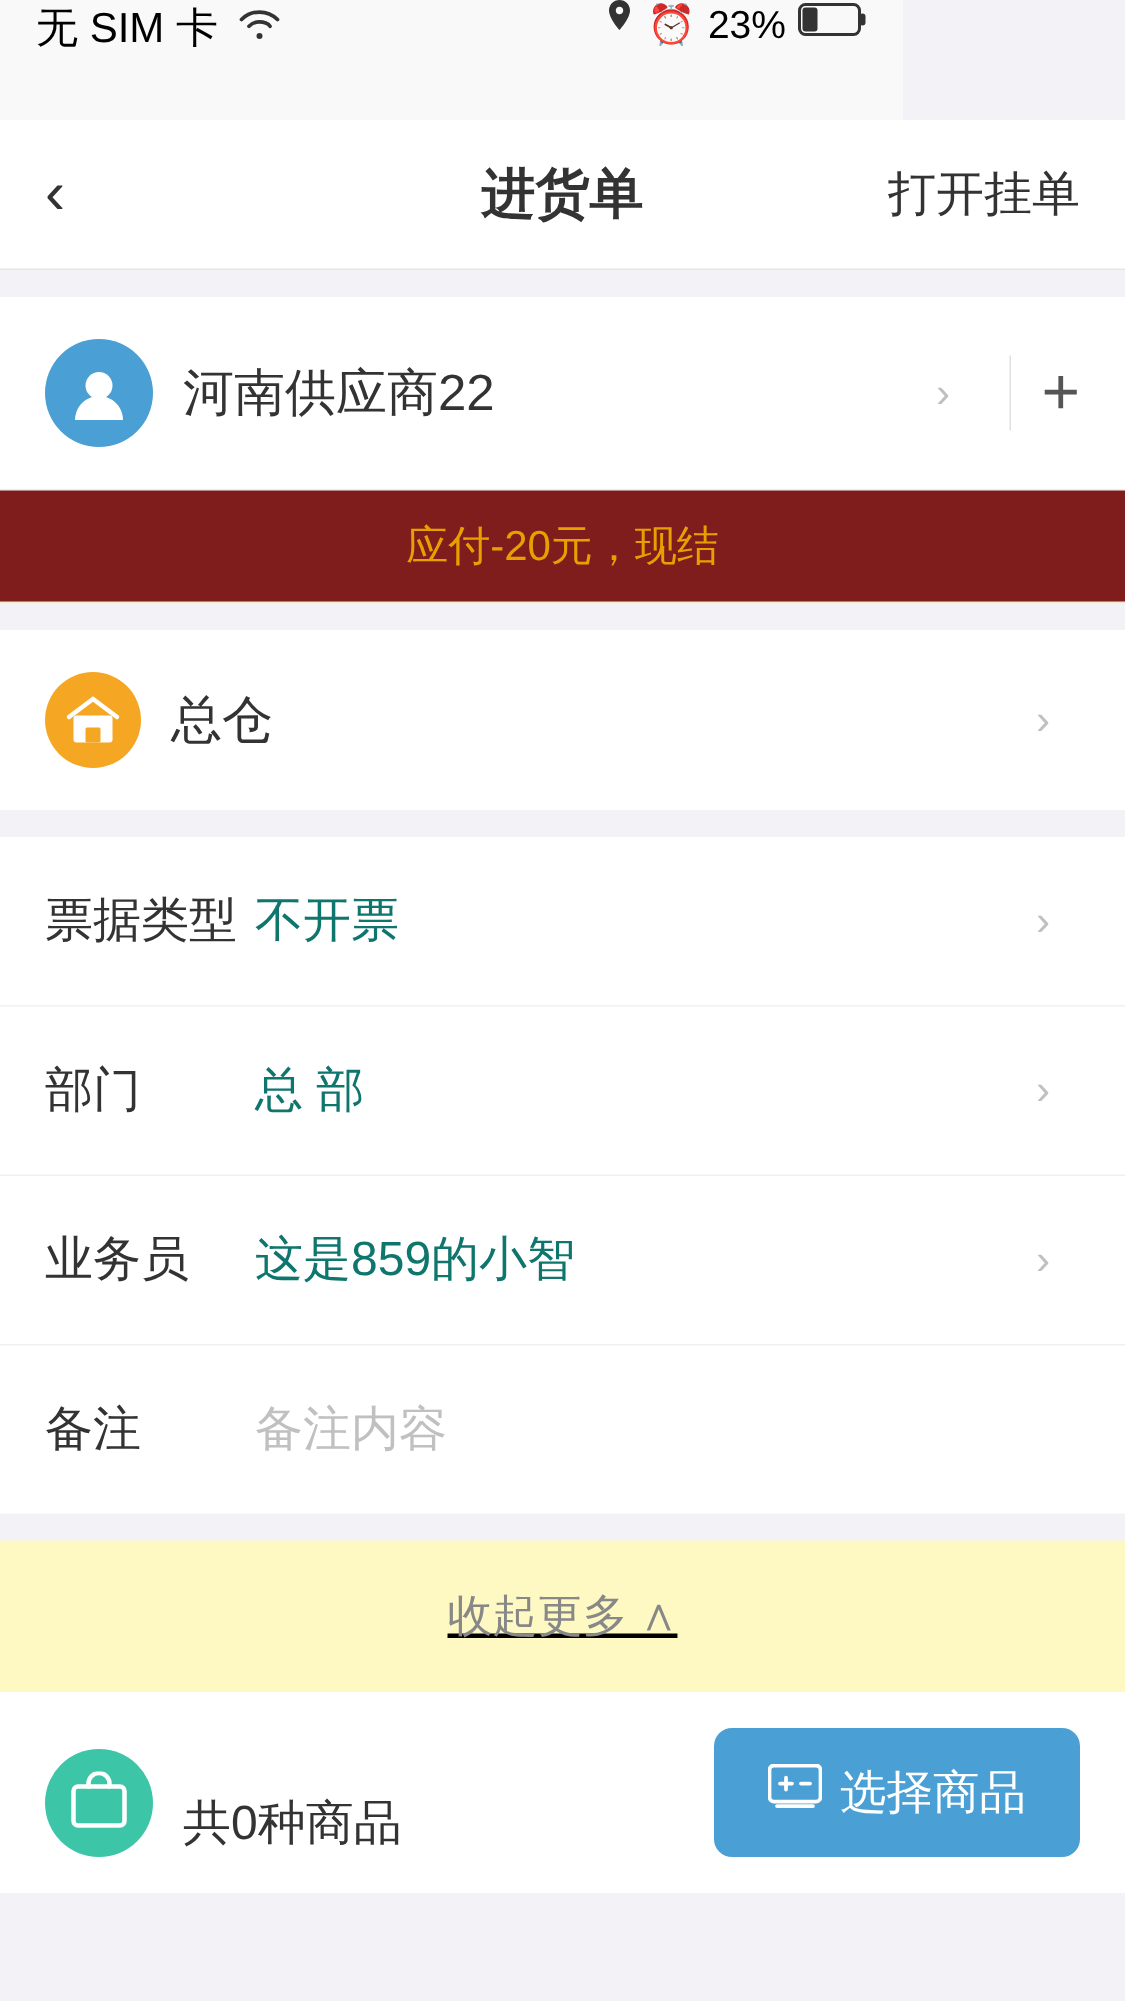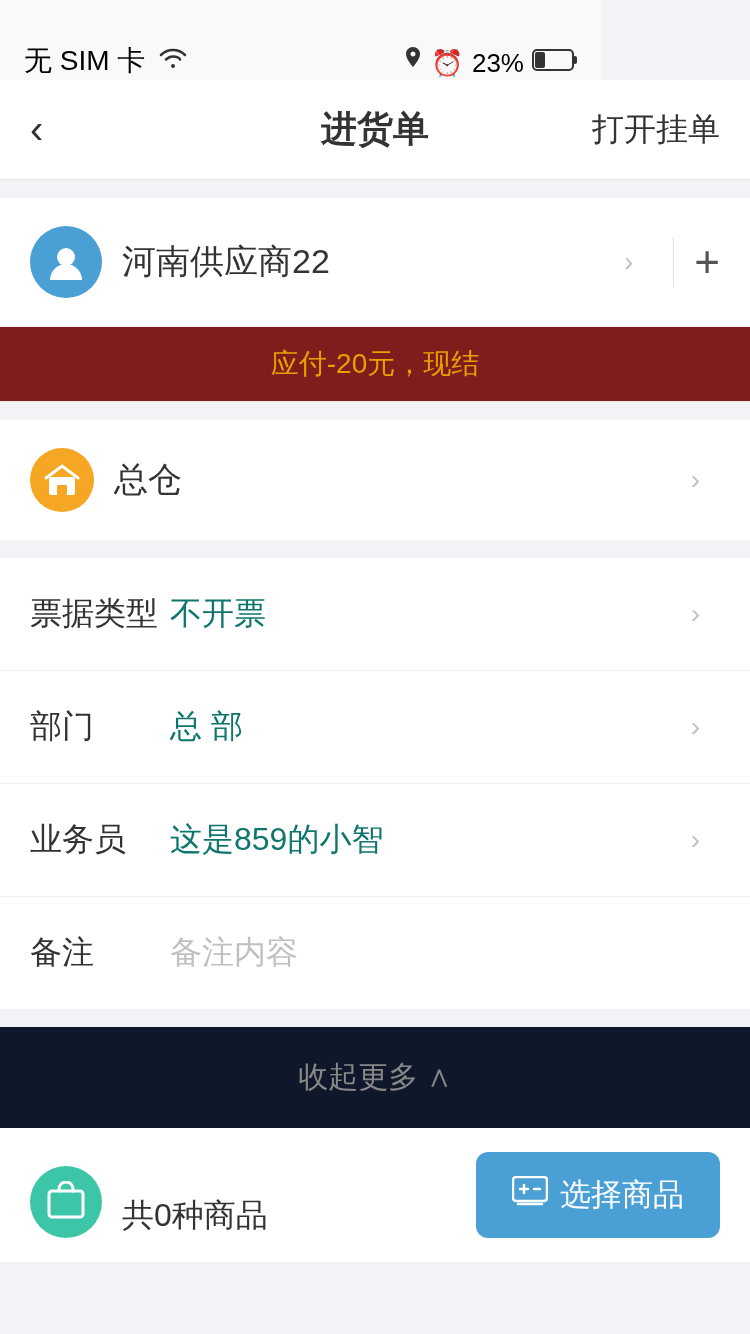--- a/index.html
+++ b/index.html
@@ -12,21 +12,21 @@
       background: #f2f2f7;
       font-size: 32px;
     }
 
     
     .status-bar {
       width: 602px;
       height: 80px;
       background: #f9f9f9;
       display: flex;
-      align-items: flex-end;
+      align-items: flex-start;
       justify-content: space-between;
       padding: 0 24px;
       font-size: 28px;
       font-weight: 500;
     }
     .status-left {
       display: flex;
       align-items: center;
       gap: 12px;
       font-size: 28px;
@@ -191,25 +191,26 @@
       flex: 1;
       font-size: 32px;
       color: #0f766e;
     }
     .form-value.placeholder {
       color: #c0c0c0;
     }
 
     
     .collapse-section {
-      background: #0f172a;
+      background: #fef9c3;
       display: flex;
       align-items: center;
       justify-content: center;
       padding: 30px;
+      text-decoration: underline;
     }
     .collapse-text {
       font-size: 30px;
       color: #888;
     }
 
     
     .bottom-bar {
       background: #ffffff;
       display: flex;

